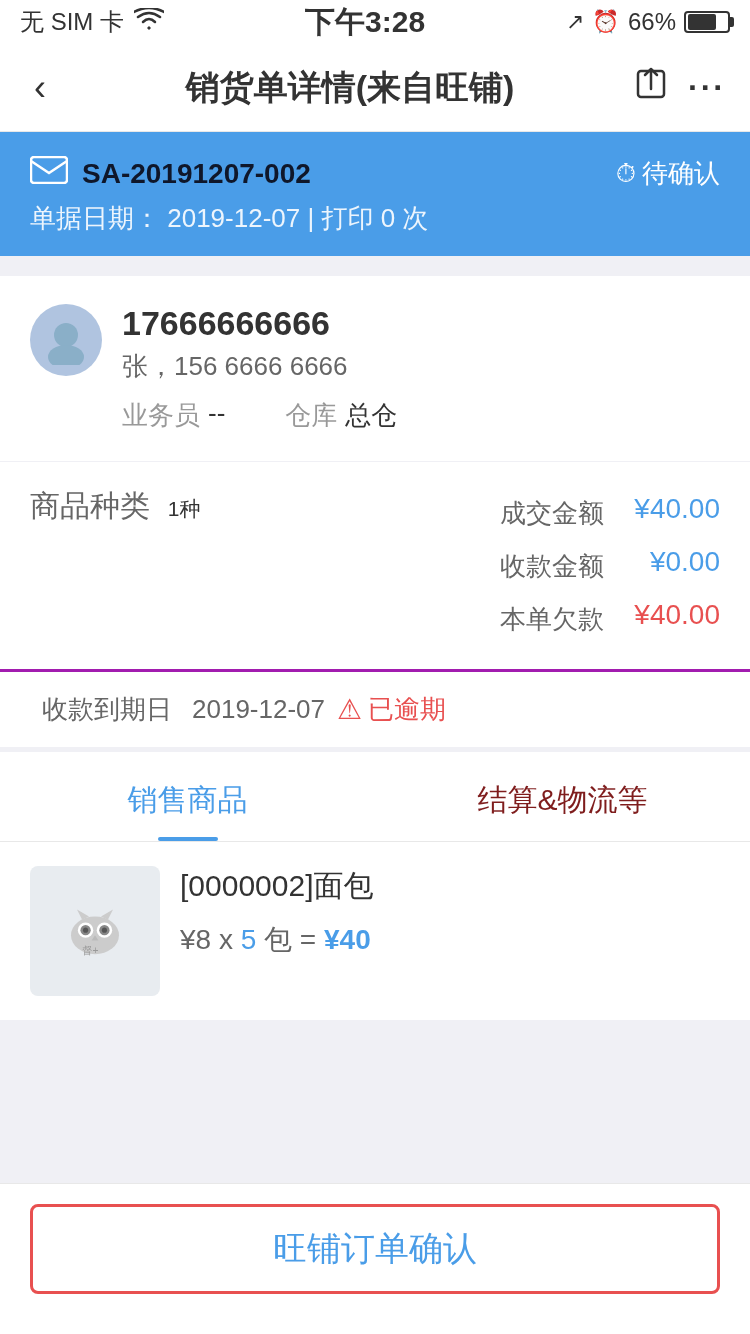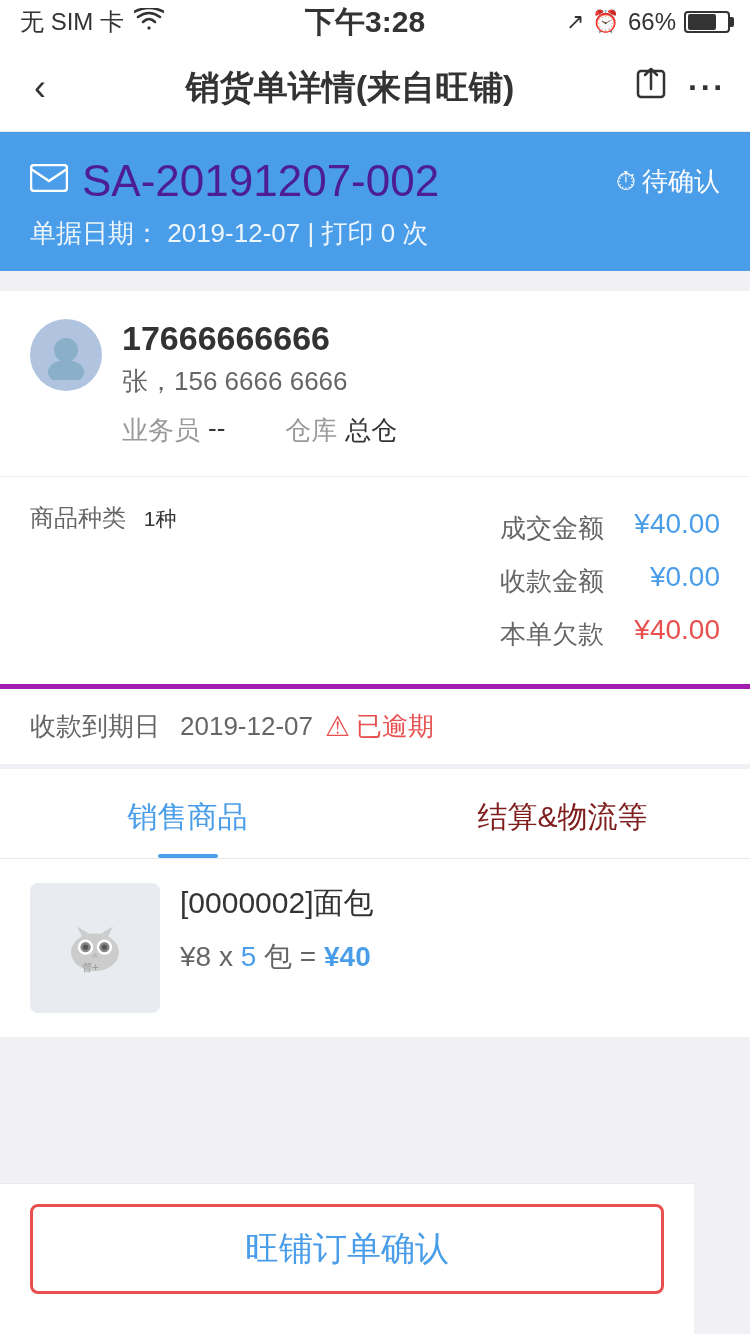--- a/index.html
+++ b/index.html
@@ -80,23 +80,23 @@
       padding: 24px 30px 20px;
       color: #fff;
     }
     .order-header-top {
       display: flex;
       justify-content: space-between;
       align-items: center;
       margin-bottom: 10px;
     }
     .order-number {
-      font-size: 44px;
-      font-weight: 400;
-      color: #4c1d95;
+      font-size: 28px;
+      font-weight: 700;
+      color: #0f172a;
     }
     .order-status {
       display: flex;
       align-items: center;
       gap: 6px;
       font-size: 26px;
       color: #fff;
     }
     .order-date {
       font-size: 26px;
@@ -170,28 +170,28 @@
       gap: 16px;
       margin-bottom: 8px;
       font-size: 26px;
     }
     .amount-label { color: #666; margin-top: 10px; }
     .amount-value { color: #4a9de8; font-size: 28px; min-width: 100px; text-align: right; }
     .amount-value.red { color: #e85050; }
 
     
     .due-date-row {
-      padding: 20px 30px;
+      padding: 20px 42px;
       font-size: 26px;
       color: #666;
       display: flex;
       align-items: center;
       gap: 12px;
       background: #fff;
-      border-top: 5px solid #a21caf;
+      border-top: 3px solid #a21caf;
     }
     .overdue-badge {
       display: flex;
       align-items: center;
       gap: 6px;
       color: #e85050;
       font-size: 26px;
     }
 
     
@@ -266,21 +266,21 @@
     .content-area {
       background: #f0f0f5;
       min-height: 300px;
     }
 
     
     .bottom-bar {
       position: fixed;
       bottom: 0;
       left: 0;
-      width: 694px;
+      width: 750px;
       background: #fff;
       padding: 20px 30px 40px;
       border-top: 1px solid #e8e8e8;
     }
     .confirm-button {
       width: 100%;
       height: 90px;
       border: 3px solid #e85050;
       background: #fff;
       color: #4a9de8;
@@ -379,21 +379,21 @@
           </div>
         </div>
       </div>
     </div>
   </div>
 </div>
 
 <div class="card" style="margin-top:1px;">
   <div class="amounts-row">
     <div>
-      <span style="font-size:24px;color:#666;">商品种类</span>
+      <span style="font-size:30px;color:#666;">商品种类</span>
       <span style="font-size:21px;color:#333;margin-left:10px;">1种</span>
     </div>
     <div class="amounts-right">
       <div class="amount-line">
         <span class="amount-label">成交金额</span>
         <span class="amount-value">¥40.00</span>
       </div>
       <div class="amount-line">
         <span class="amount-label">收款金额</span>
         <span class="amount-value">¥0.00</span>

